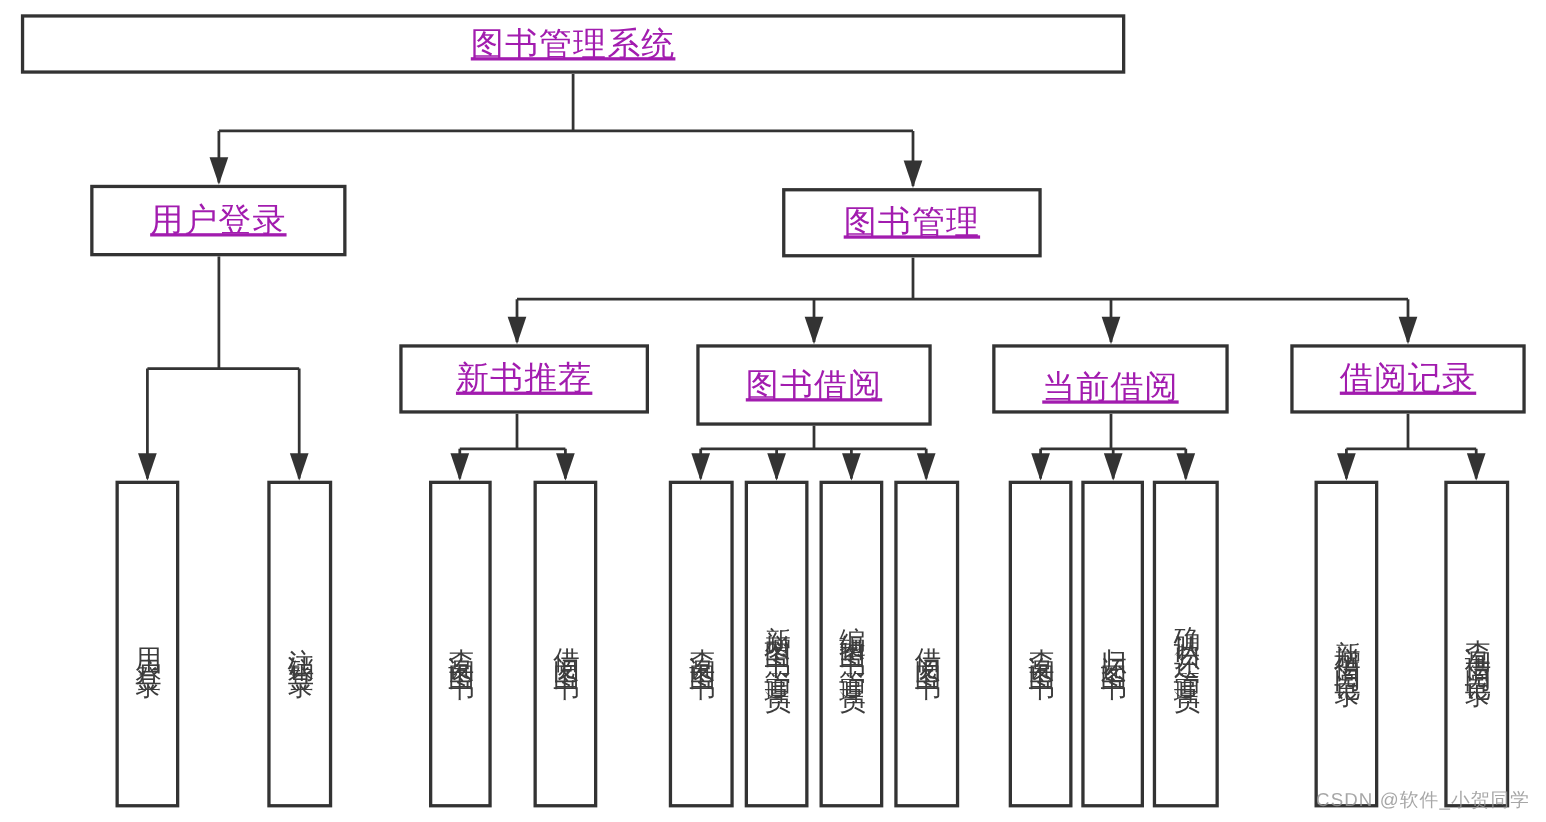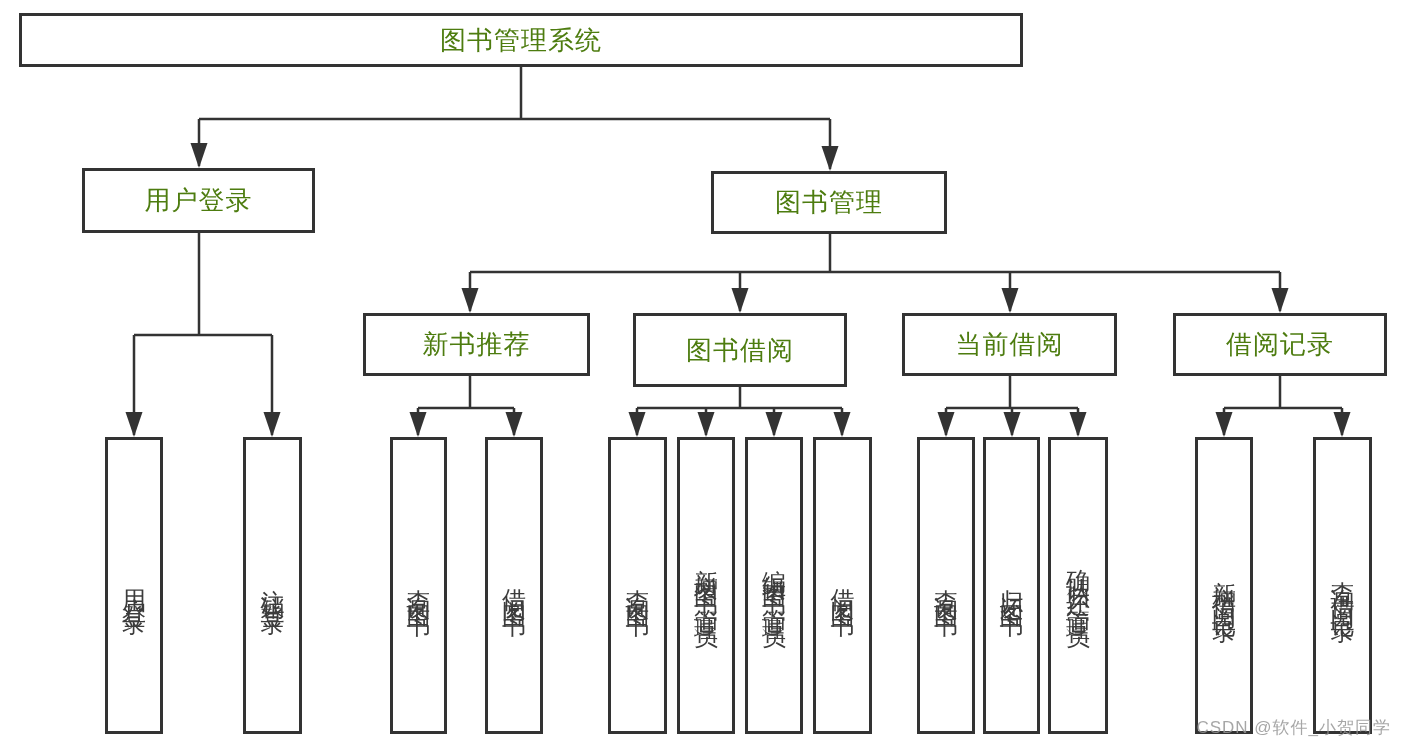--- a/index.html
+++ b/index.html
@@ -25,41 +25,42 @@
     box-sizing: border-box;
     border: 3px solid #333333;
     background: #ffffff;
     display: flex;
     align-items: center;
     justify-content: center;
     z-index: 2;
     color: #3c3c3c;
   }
   .h-label {
-    font-size: 26px;
+    font-size: 30px;
     letter-spacing: 1px;
     white-space: nowrap;
-    color: #4d7c0f;
+    color: #a21caf;
+    text-decoration: underline;
   }
   .v-label {
     writing-mode: vertical-rl;
     text-orientation: mixed;
     font-size: 24px;
     line-height: 1;
     letter-spacing: 8px;
     white-space: nowrap;
     color: #3c3c3c;
   }
   
   #root-box        { left: 19px;   top: 13px;  width: 1004px; height: 54px; }
   #user-login-box  { left: 82px;   top: 168px; width: 233px;  height: 65px; }
   #book-mgmt-box   { left: 711px;  top: 171px; width: 236px;  height: 63px; align-items: center; }
   #module-1-box    { left: 363px;  top: 313px; width: 227px;  height: 63px; }
   #module-2-box    { left: 633px;  top: 313px; width: 214px;  height: 74px; }
-  #module-3-box    { left: 902px;  top: 313px; width: 215px;  height: 63px; }
+  #module-3-box    { left: 902px;  top: 313px; width: 215px;  height: 63px; align-items: flex-end; }
   #module-4-box    { left: 1173px; top: 313px; width: 214px;  height: 63px; }
   .leaf            { top: 437px; height: 297px; }
   #leaf-1-box  { left: 105px;  width: 58px; }
   #leaf-2-box  { left: 243px;  width: 59px; }
   #leaf-3-box  { left: 390px;  width: 57px; }
   #leaf-4-box  { left: 485px;  width: 58px; }
   #leaf-5-box  { left: 608px;  width: 59px; }
   #leaf-6-box  { left: 677px;  width: 58px; }
   #leaf-7-box  { left: 745px;  width: 58px; }
   #leaf-8-box  { left: 813px;  width: 59px; }

